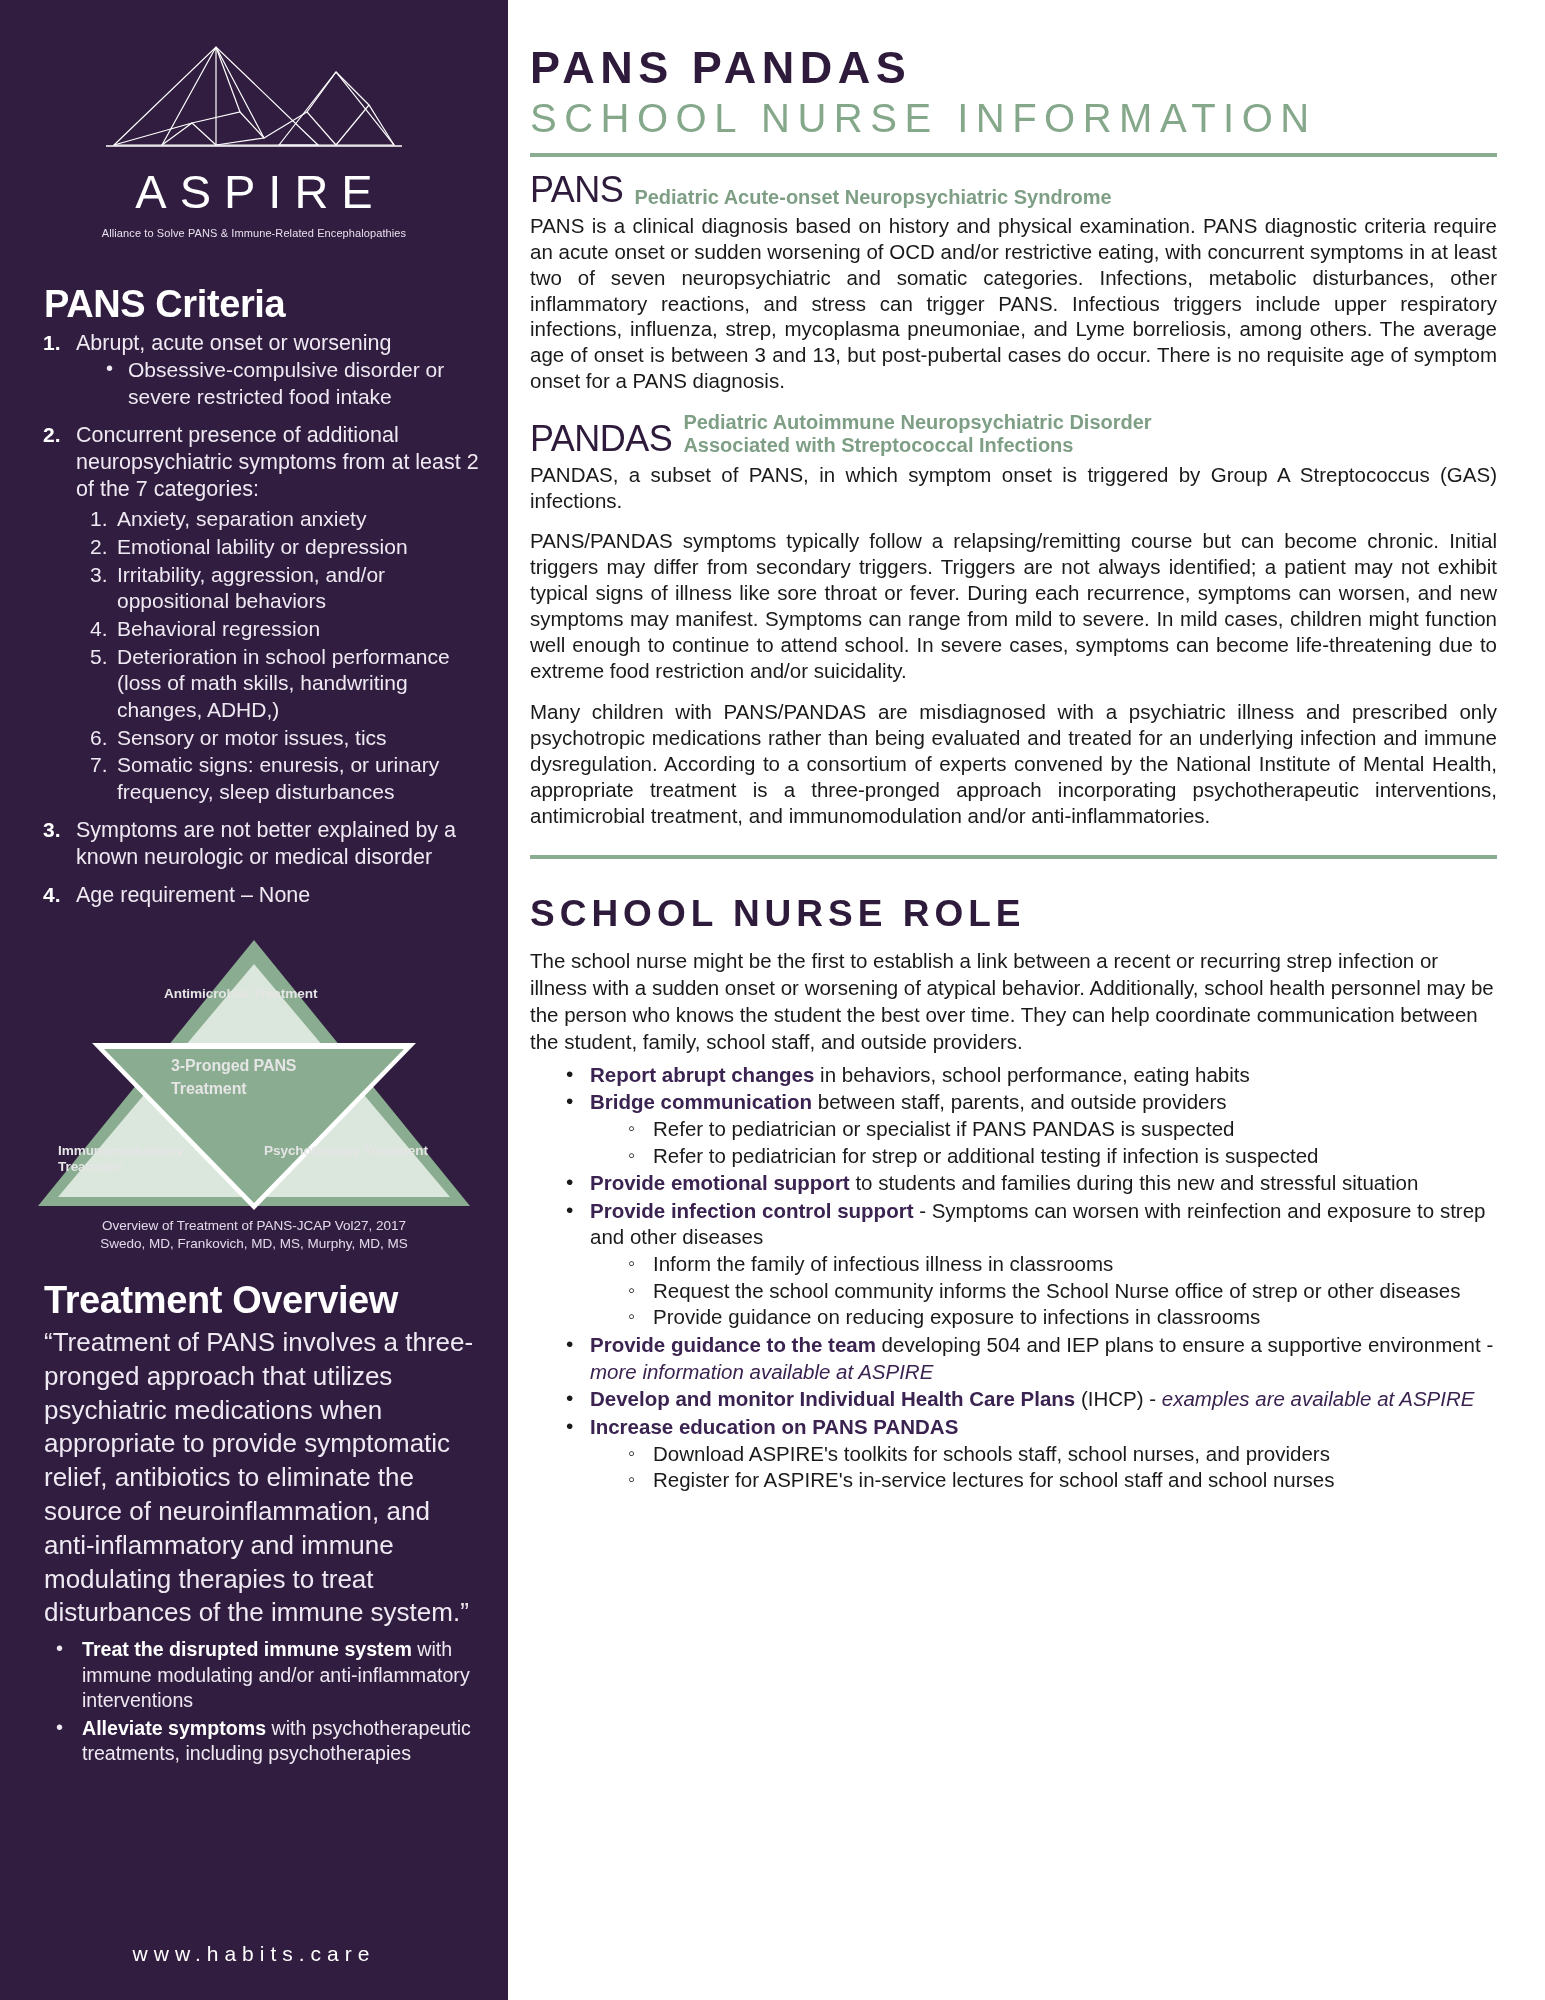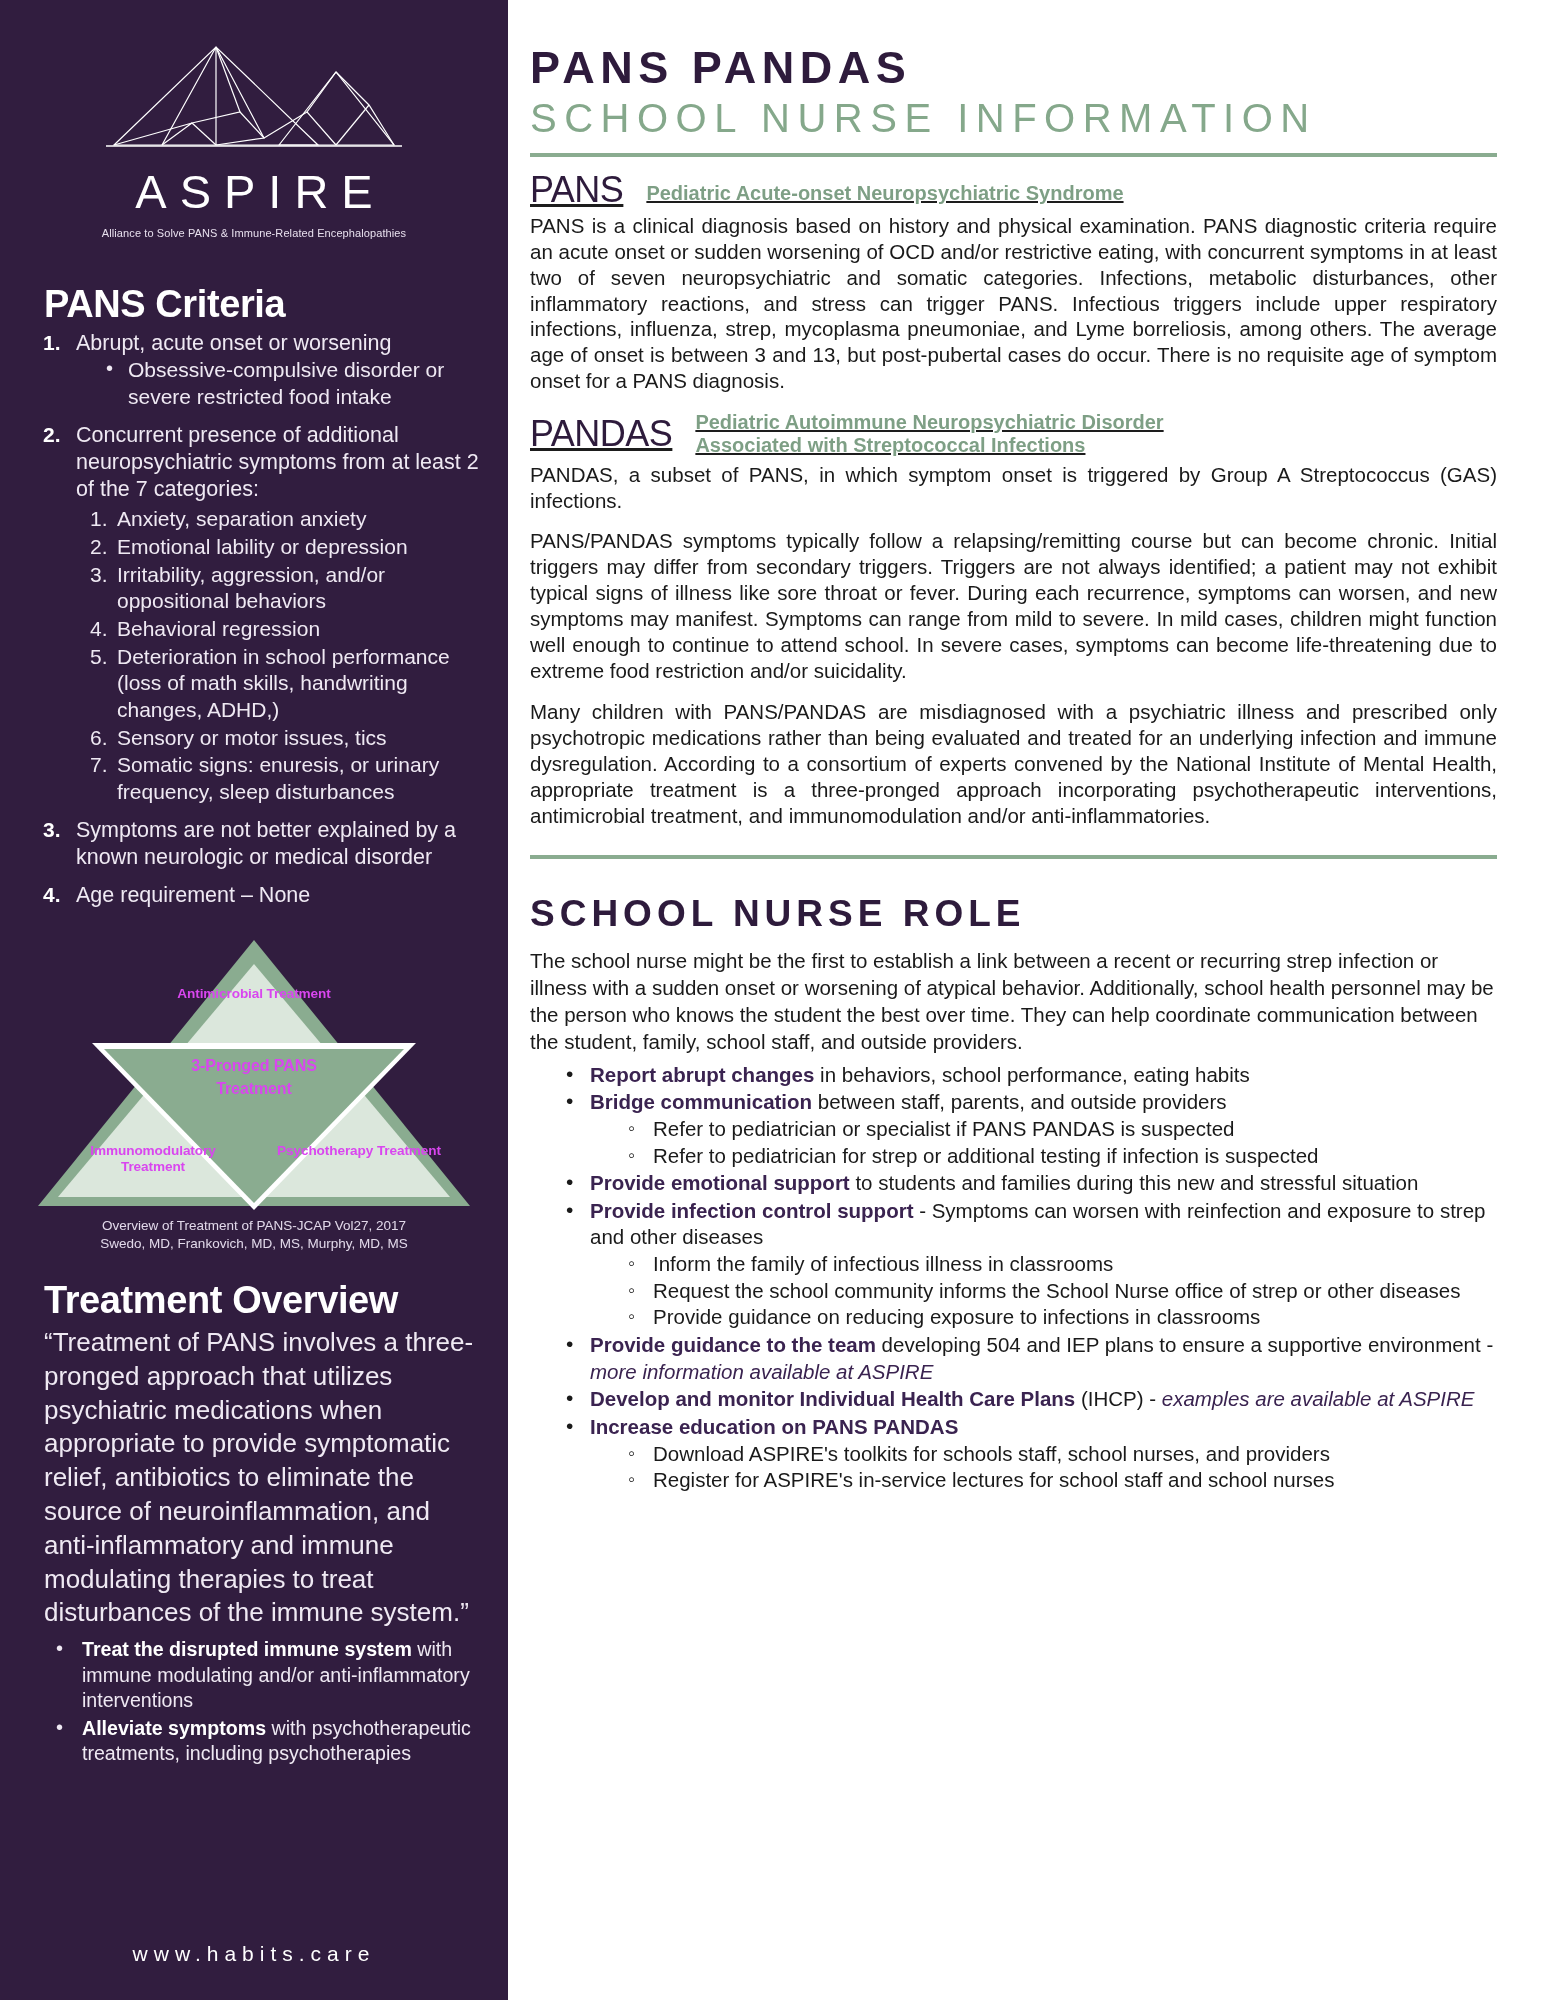--- a/index.html
+++ b/index.html
@@ -118,22 +118,21 @@
   
   .tri-wrap {
     position: relative;
     width: 436px;
     height: 272px;
     margin: 28px auto 0 auto;
   }
   .tri-wrap svg { display:block; }
   .tri-lab {
     position: absolute;
-    text-align: center;
-    color: #d946ef;
+    color: #e5e5e5;
     font-weight: 700;
     font-size: 13.6px;
     line-height: 1.2;
     letter-spacing: -0.1px;
   }
   .lab-anti { left: 128px; top: 48px; width: 180px; }
   .lab-core { left: 135px; top: 116px; width: 166px; font-size: 16px; line-height: 1.45; }
   .lab-imm  { left: 22px;  top: 205px; width: 190px; }
   .lab-psy  { left: 228px; top: 205px; width: 190px; }
   .tri-cite {
@@ -211,24 +210,23 @@
     margin: 12px 0 14px 0;
   }
   .rule2 {
     height: 4px;
     background: #8aac90;
     margin: 26px 0 34px 0;
   }
 
   .sec-head {
     display: flex;
-    align-items: center;
-    gap: 23px;
+    align-items: flex-end;
+    gap: 11px;
     margin-bottom: 4px;
-    text-decoration: underline;
   }
   .sec-abbr {
     font-size: 36px;
     font-weight: 400;
     color: #2e1b3c;
     line-height: 1.05;
     letter-spacing: -0.5px;
     white-space: nowrap;
   }
   .sec-full {

